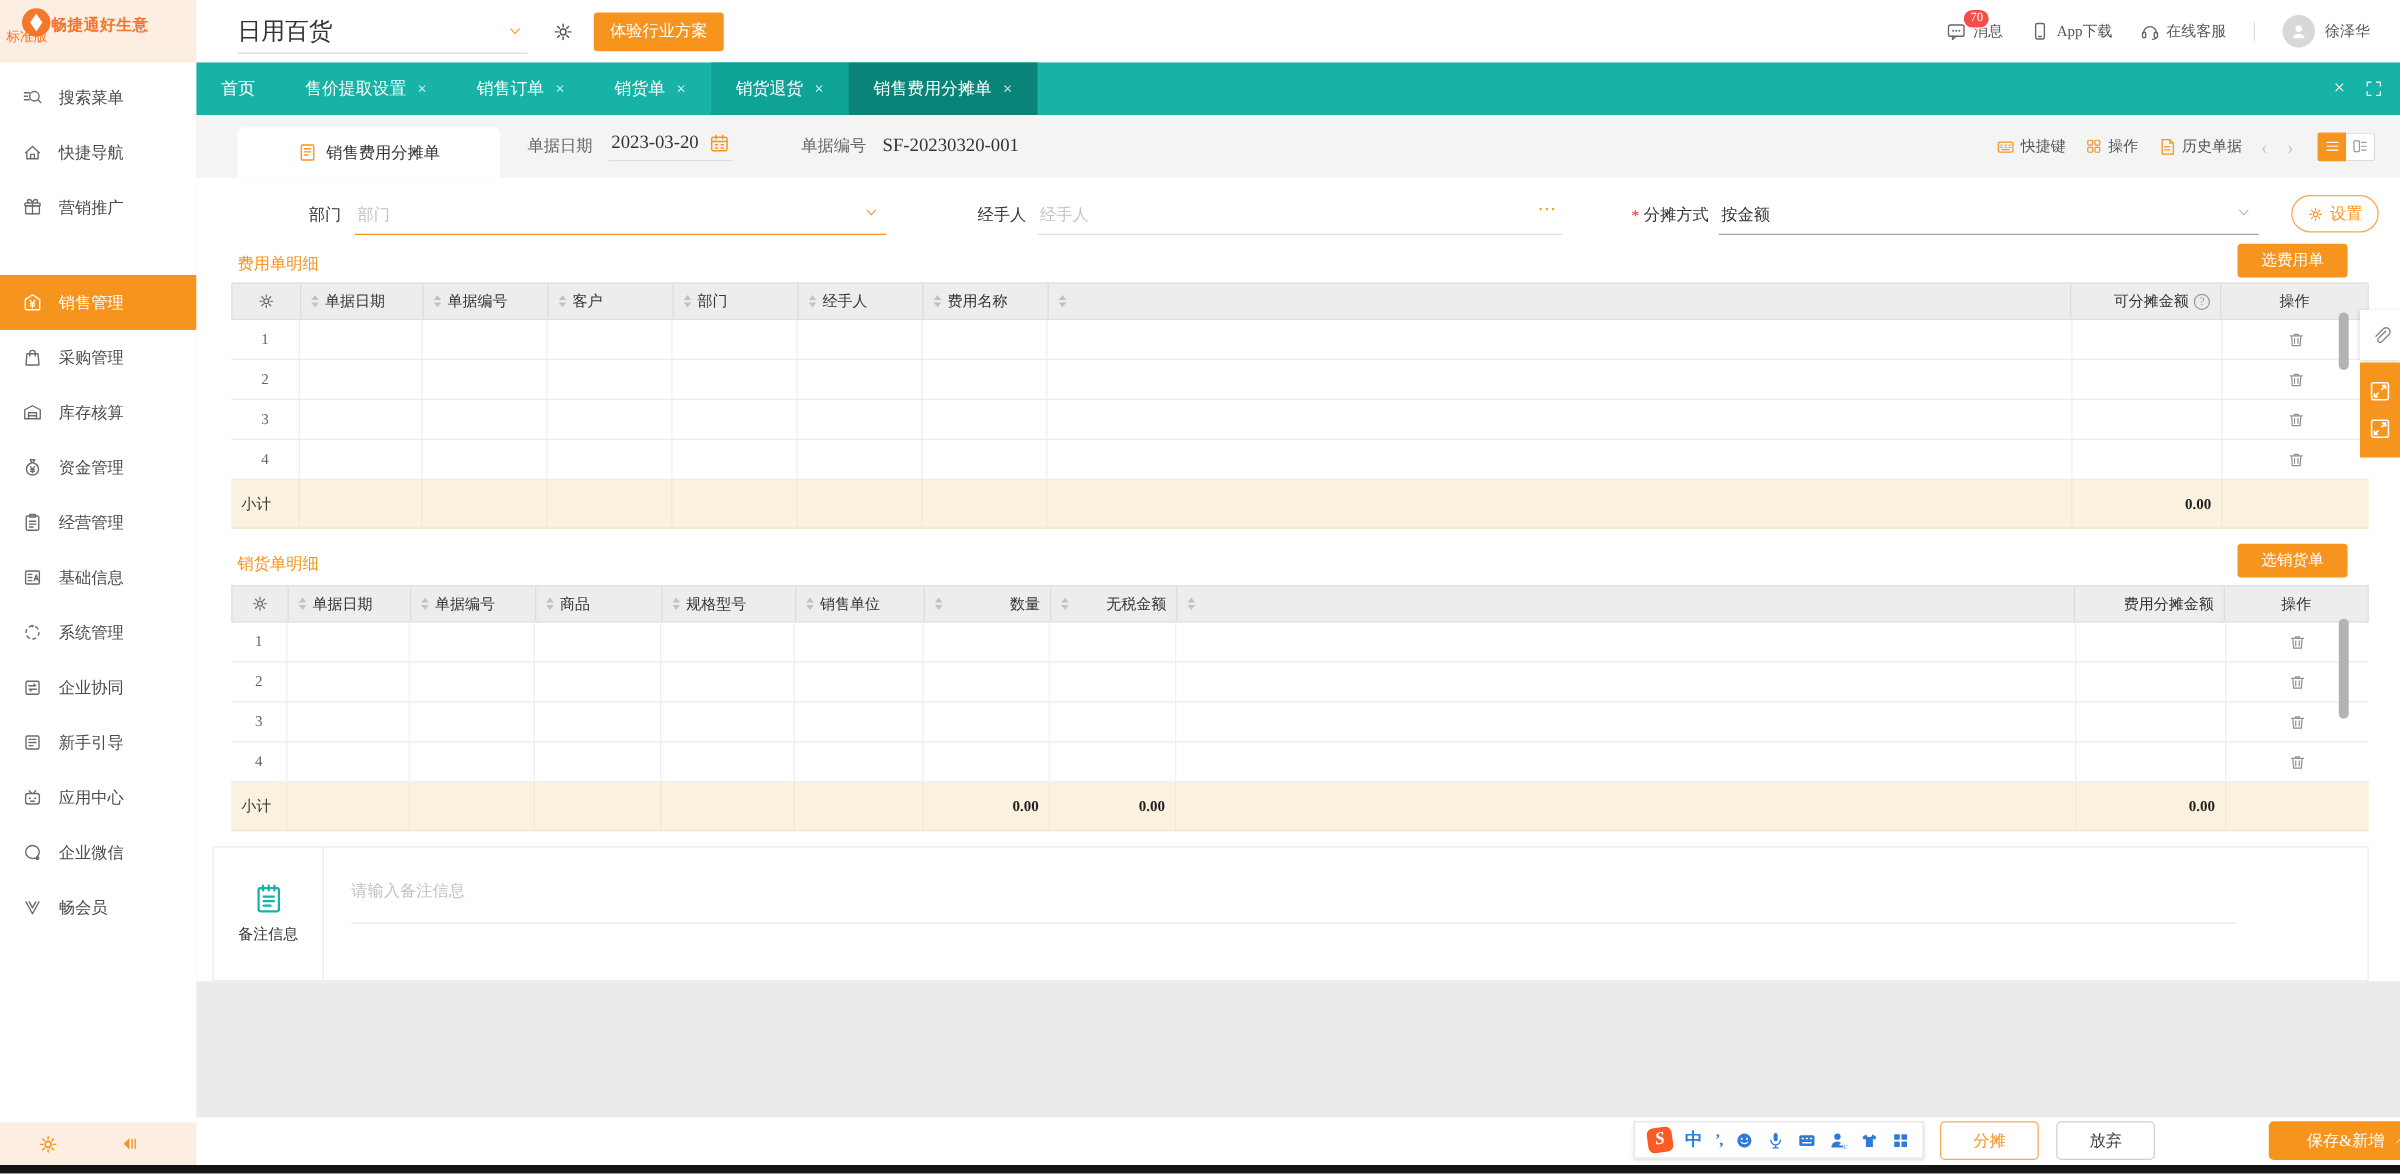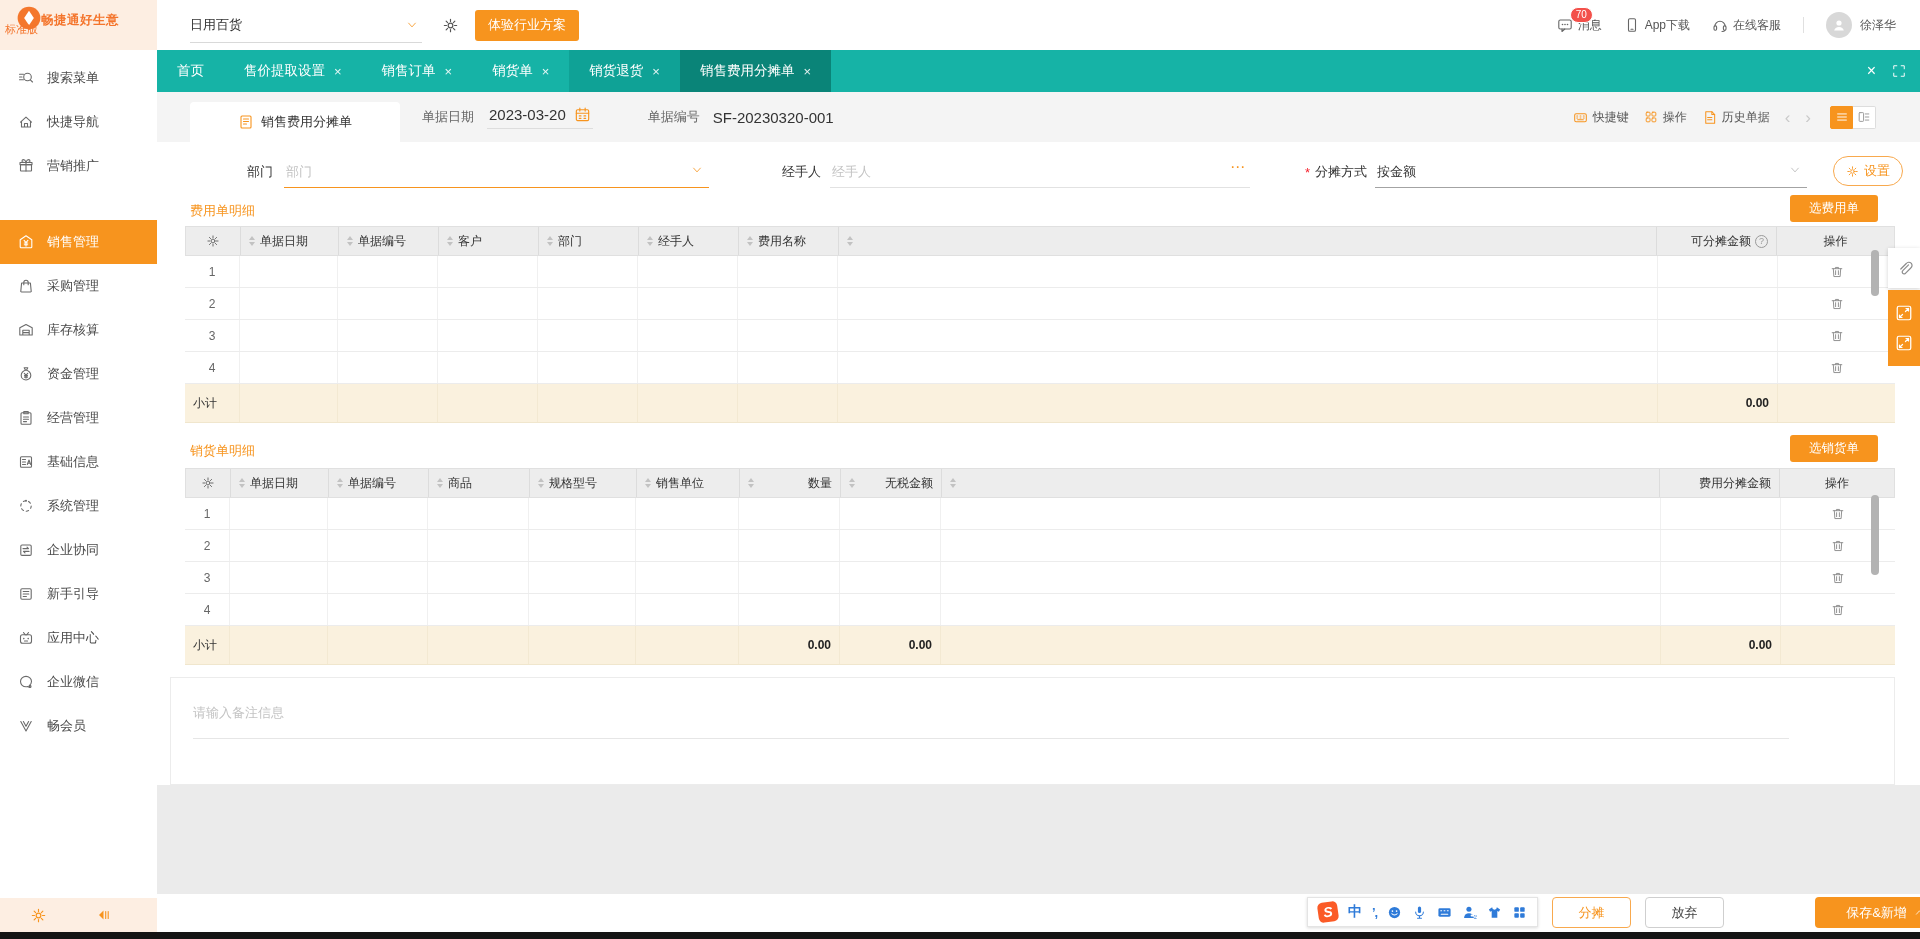--- a/index.html
+++ b/index.html
@@ -1,18 +1,18 @@
 <!DOCTYPE html>
 <html><head>
 <meta charset="utf-8">
 <style>
   * { margin:0; padding:0; box-sizing:border-box; }
   html,body { width:1920px; height:939px; overflow:hidden; }
   body { font-family:"Liberation Sans","DejaVu Sans",sans-serif; font-size:13px; color:#333; }
-  .app { position:relative; width:1920px; height:939px; background:#EBEBEB; overflow:hidden; }
+  .app { position:relative; width:1920px; height:939px; background:#EBEBEB; overflow:hidden;font-family:Liberation Serif, serif; }
   svg { display:block; }
 
   
   .sidebar { position:absolute; left:0; top:0; width:157px; height:932px; background:#fff; z-index:5; }
   .logo-area { height:50px; background:#FDEEE2; position:relative; }
   .logo-mark { position:absolute; left:16px; top:5px; }
   .logo-title { position:absolute; left:41px; top:12px; font-size:12.5px; font-weight:bold; color:#F4742B; letter-spacing:.5px; }
   .logo-badge { position:absolute; left:5px; top:22px; font-size:11px; color:#F4742B; }
   .menu { padding-top:6px; }
   .menu-item { height:44px; display:flex; align-items:center; padding-left:18px; gap:13px; color:#4a4a4a; cursor:pointer; }
@@ -22,21 +22,21 @@
   .mi-label { font-size:13px; }
   .sidebar-bottom { position:absolute; left:0; bottom:0; width:157px; height:34px; background:#FDEEE2;
                     display:flex; align-items:center; color:#F7941E; }
   .sb-gear { margin-left:30px; }
   .sb-collapse { margin-left:48px; }
 
   
   .topbar { position:absolute; left:157px; top:0; width:1763px; height:50px; background:#fff;
             display:flex; align-items:center; }
   .org-select { margin-left:33px; width:232px; height:36px; border-bottom:1px solid #d9d9d9;
-                display:flex; align-items:center; position:relative; font-size:13px; color:#333; cursor:pointer; }
+                display:flex; align-items:center; position:relative; font-size:19px; color:#333; cursor:pointer; }
   .org-select .chev { position:absolute; right:4px; color:#F7941E; }
   .top-gear { margin-left:20px; color:#555; cursor:pointer; }
   .trial-btn { margin-left:16px; height:31px; padding:0 13px; background:#F7941E; color:#fff;
                font-size:13px; border-radius:3px; display:flex; align-items:center; cursor:pointer; }
   .top-right { margin-left:auto; display:flex; align-items:center; gap:22px; padding-right:24px;
                font-size:12px; color:#555; }
   .tr-item { display:flex; align-items:center; gap:5px; cursor:pointer; position:relative; }
   .tr-item .ticon { color:#666; }
   .badge { position:absolute; top:-10px; left:13px; background:#F3504A; color:#fff; border-radius:8px;
            padding:1px 5px; font-size:10px; line-height:12px; border:1px solid #fff; }
@@ -64,21 +64,21 @@
              font-size:13px; color:#333; cursor:pointer; }
   .doc-tab .dicon { color:#F7941E; }
   .hgroup { display:flex; align-items:center; margin-left:22px; }
   .hlabel { font-size:13px; color:#666; }
   .date-box { display:flex; align-items:center; gap:8px; margin-left:13px; padding:0 2px 5px 2px;
               border-bottom:1px solid #ddd; cursor:pointer; }
   .hvalue { font-size:15px; color:#333; }
   .cal { color:#F7941E; }
   .hgroup.no-group { margin-left:55px; }
   .no-value { margin-left:13px; }
-  .sub-tools { margin-left:auto; display:flex; align-items:center; gap:15px; padding-right:44px; }
+  .sub-tools { margin-left:auto; display:flex; align-items:center; gap:15px; padding-right:20px; }
   .tool { display:flex; align-items:center; gap:5px; font-size:12px; color:#555; cursor:pointer; }
   .tool .oicon { color:#F7941E; }
   .pager { color:#c9c9c9; font-size:17px; line-height:1; cursor:pointer; }
   .view-toggle { display:flex; margin-left:4px; }
   .vt-btn { width:23px; height:23px; display:flex; align-items:center; justify-content:center; cursor:pointer; }
   .vt-btn.on { background:#F7941E; border:1px solid #F7941E; border-radius:2px 0 0 2px; color:#fff; }
   .vt-btn.off { background:#fff; border:1px solid #ddd; border-left:none; border-radius:0 2px 2px 0; color:#999; }
 
   
   .main-card { position:absolute; left:157px; top:142px; width:1763px; height:643px; background:#fff; }
@@ -862,20 +862,29 @@
           <div></div>
           <div class="amt">0.00</div>
           <div></div>
         </div>
       </div>
 
     <div class="vthumb" style="top:108px;height:46px"></div>
     <div class="vthumb" style="top:353px;height:80px"></div>
 
     <div class="remark-card">
+      <div class="remark-left">
+        <span class="rm-ic">
+            <svg width="26" height="26" viewBox="0 0 16 16" fill="none" stroke="currentColor" stroke-width="1.1" stroke-linecap="round" stroke-linejoin="round">
+              <rect x="3" y="2.8" width="10" height="11.4" rx="1"></rect>
+              <path d="M5.2 1.5v2.4M8 1.5v2.4M10.8 1.5v2.4M5.5 7h5M5.5 9.2h5M5.5 11.4h3.4"></path>
+            </svg>
+          </span>
+        <span class="remark-label">备注信息</span>
+      </div>
       <div class="remark-body">
         <div class="remark-input">请输入备注信息</div>
       </div>
     </div>
   </div>
 
   <div class="clip-btn">
     <span class="pc-ic">
         <svg width="17" height="17" viewBox="0 0 16 16" fill="none" stroke="currentColor" stroke-width="1.1" stroke-linecap="round" stroke-linejoin="round">
           <path d="M11.8 4.6L6.6 9.8a1.8 1.8 0 102.5 2.5l4.8-4.8a3 3 0 10-4.2-4.2L4.5 8.5"></path>

